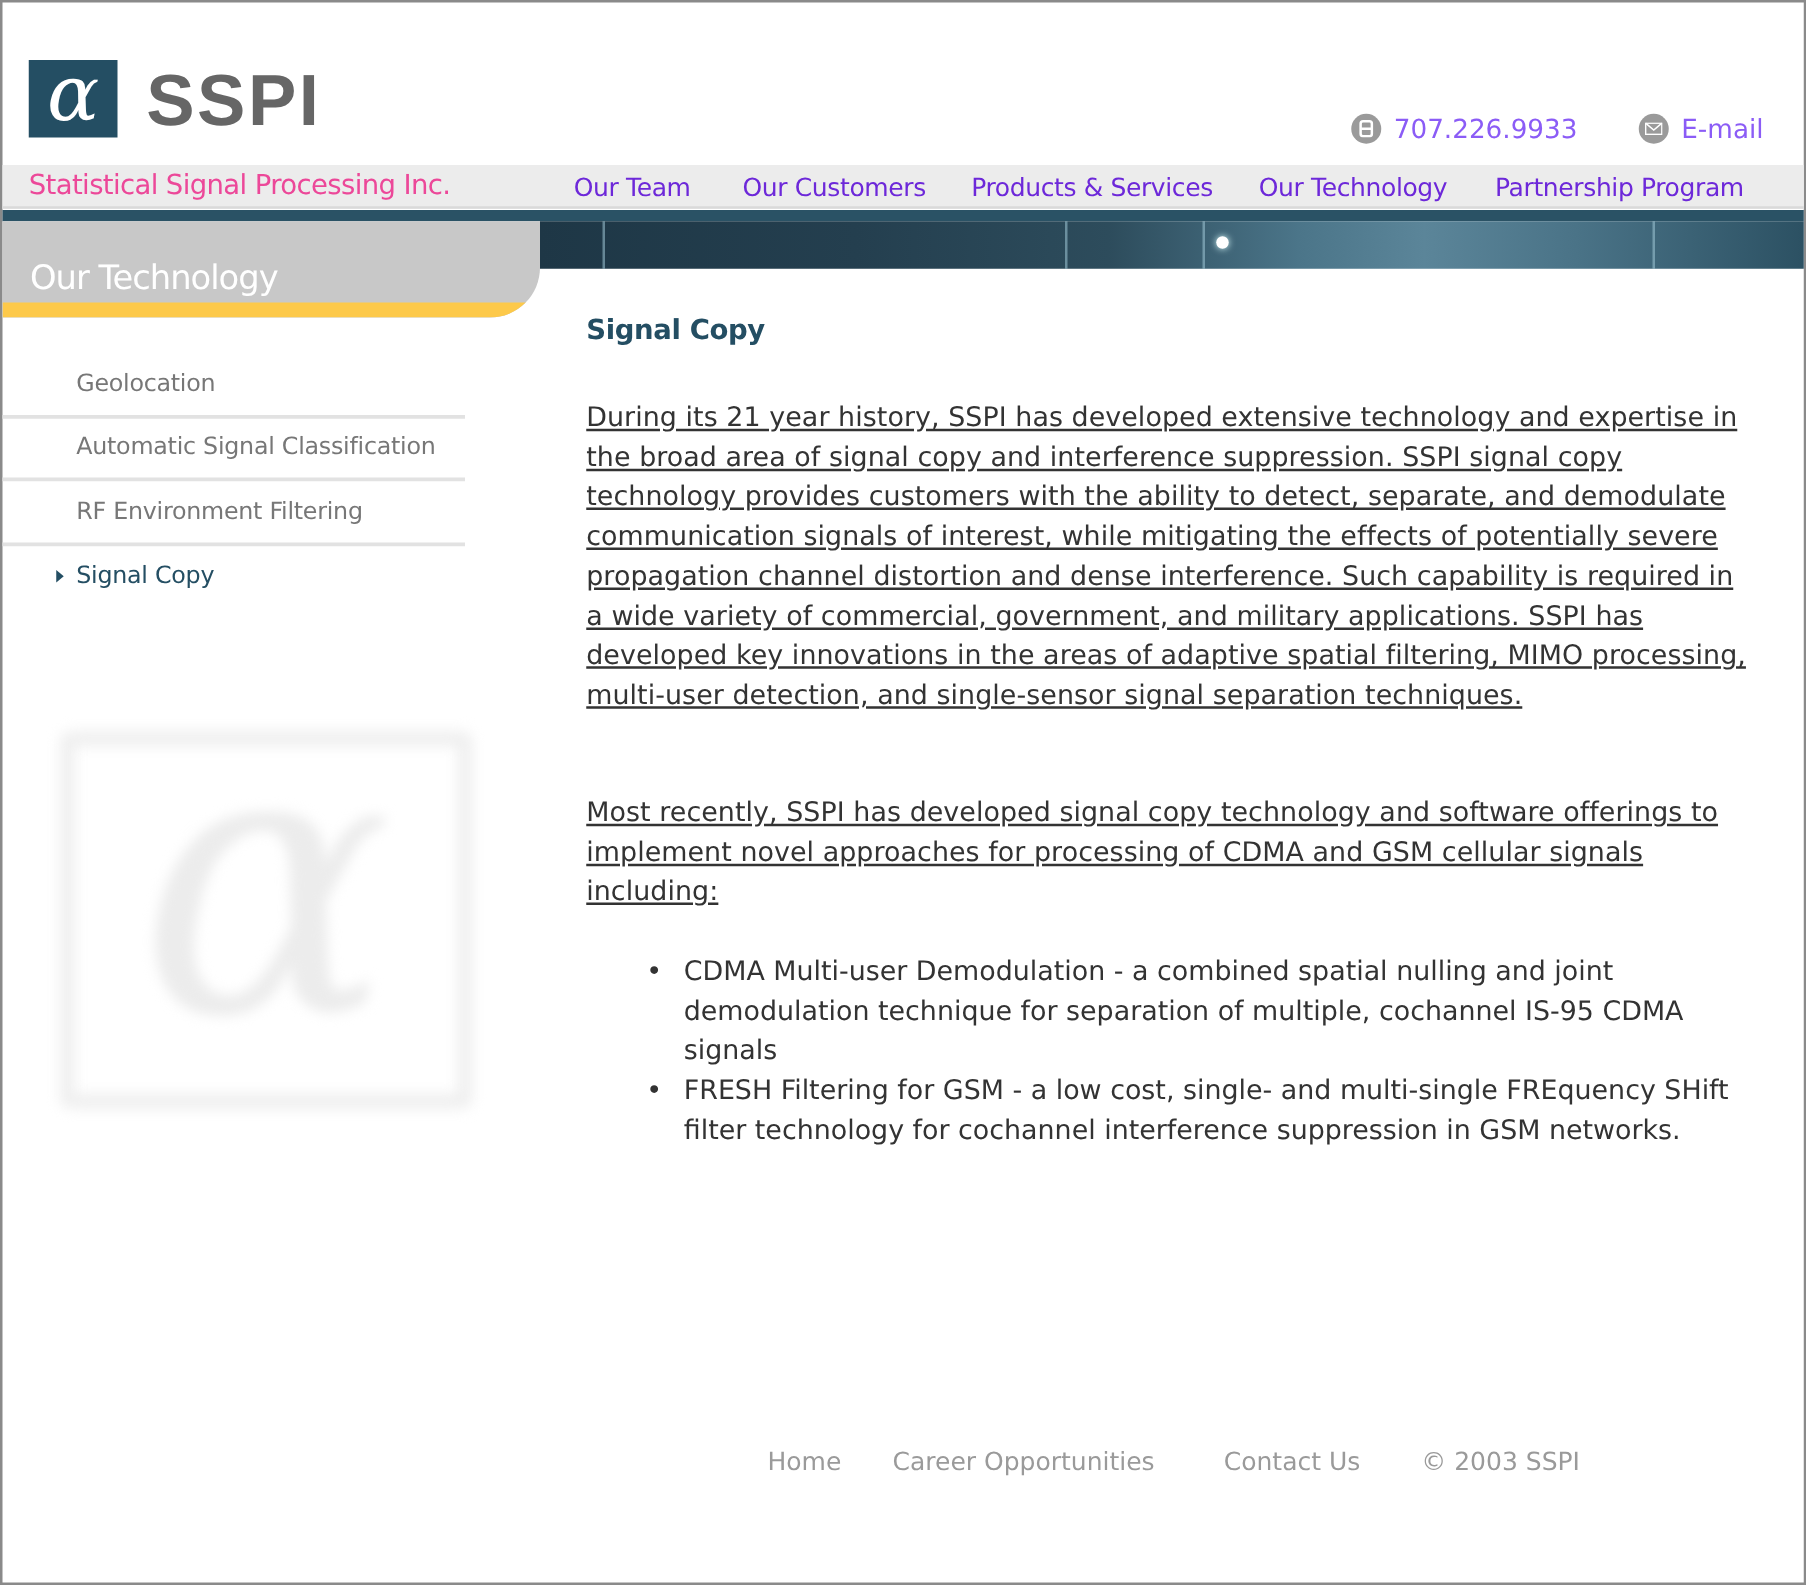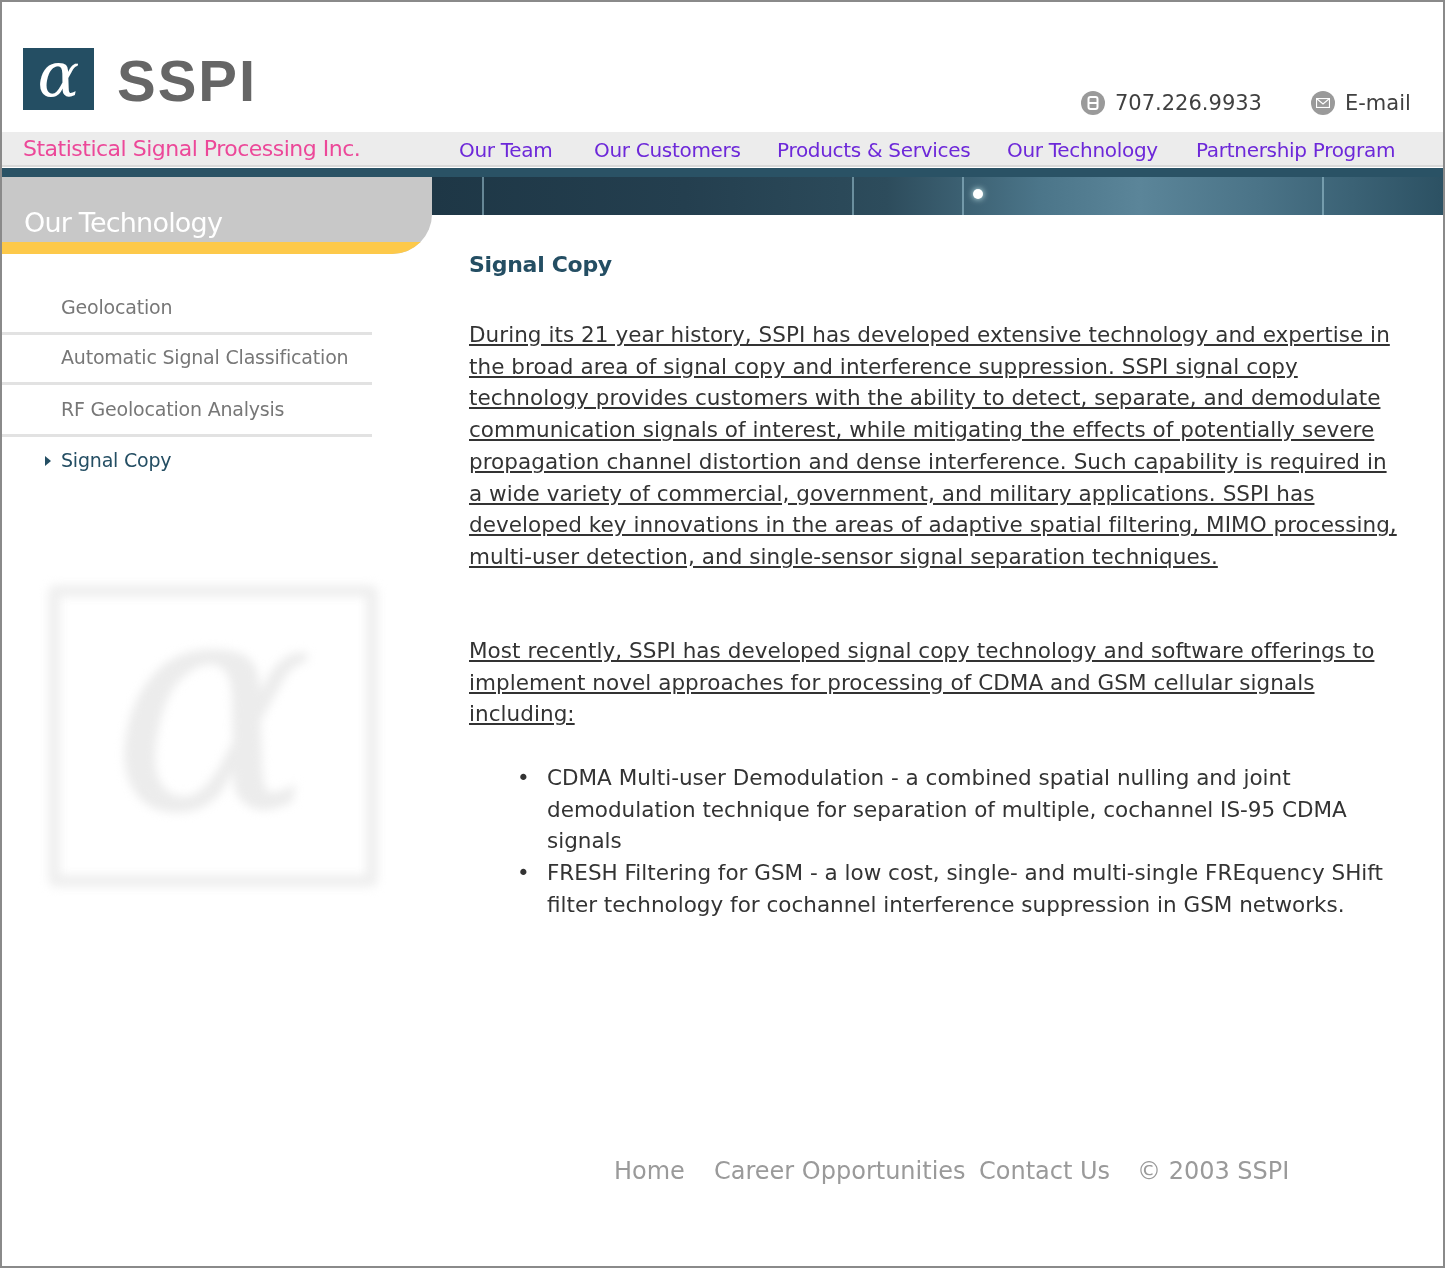--- a/index.html
+++ b/index.html
@@ -5,21 +5,21 @@
   * { box-sizing: border-box; margin: 0; padding: 0; }
   html, body { width: 1445px; height: 1268px; background: #ffffff; overflow: hidden; }
   body { font-family: "DejaVu Sans", sans-serif; position: relative; }
   .frame { position: absolute; left: 0; top: 0; width: 1445px; height: 1268px; border: 2px solid #8a8a8a; }
 
   
   .logo-box { position: absolute; left: 23px; top: 48px; width: 71px; height: 62px; background: #244e63; display: flex; align-items: center; justify-content: center; }
   .logo-alpha { font-family: "DejaVu Serif", serif; color: #fff; font-size: 62px; line-height: 1; margin-top: -8px; font-style: italic; }
   .logo-text { position: absolute; left: 117px; top: 50px; font-family: "Liberation Sans", sans-serif; font-weight: bold; font-size: 58px; color: #666666; letter-spacing: 2px; line-height: 62px; }
 
-  .contact { position: absolute; top: 91px; display: flex; align-items: center; gap: 10px; color: #404040; font-family: "DejaVu Sans", sans-serif; font-size: 21px; }
+  .contact { position: absolute; top: 91px; display: flex; align-items: center; gap: 10px; color: #8b5cf6; font-family: "DejaVu Sans", sans-serif; font-size: 21px; }
   .contact.phone { left: 1081px; }
   .contact.email { left: 1311px; }
   .circ { width: 24px; height: 24px; border-radius: 50%; background: #9a9a9a; color: #fff; font-size: 12px; display: flex; align-items: center; justify-content: center; }
 
   
   .navbar { position: absolute; left: 2px; top: 132px; width: 1441px; height: 35px; background: #ececec; border-bottom: 2px solid #d9d9d9; }
   .company { position: absolute; left: 23px; top: 136px; font-family: "DejaVu Sans", sans-serif; font-size: 22px; color: #ec4899; letter-spacing: -0.5px; }
   .nav { position: absolute; top: 138px; font-size: 20px; color: #6d28d9; font-family: "DejaVu Sans", sans-serif; letter-spacing: -0.3px; cursor: pointer; }
 
   
@@ -45,21 +45,21 @@
   .watermark span { font-family: "DejaVu Serif", serif; font-style: italic; font-size: 300px; color: #ececec; line-height: 1; margin-top: -60px; }
 
   
   .content-title { position: absolute; left: 469px; top: 252px; font-size: 22px; font-weight: bold; color: #244e63; font-family: "DejaVu Sans", sans-serif; letter-spacing: -0.3px; }
   .para { position: absolute; left: 469px; width: 935px; font-size: 21.5px; line-height: 31.7px; color: #333; font-family: "DejaVu Sans", sans-serif; letter-spacing: 0.05px; text-decoration: underline; }
   .bullets { position: absolute; left: 547px; top: 762px; width: 850px; list-style: none; }
   .bullets li { position: relative; font-size: 21.5px; line-height: 31.7px; color: #333; font-family: "DejaVu Sans", sans-serif; }
   .bullets li::before { content: "•"; position: absolute; left: -30px; top: 0; color: #333; }
 
   
-  .footer-link { position: absolute; top: 1157px; font-size: 24px; color: #9a9a9a; font-family: "DejaVu Sans", sans-serif; }
+  .footer-link { position: absolute; top: 1157px; font-size: 20px; color: #9a9a9a; font-family: "DejaVu Sans", sans-serif; }
 </style>
 </head>
 <body>
 
 <div class="frame"></div>
 
 <div class="logo-box">
   <span class="logo-alpha">α</span>
 </div>
 <div class="logo-text">SSPI</div>
@@ -105,21 +105,21 @@
   <div class="section-title">Our Technology</div>
 </div>
 
 <div class="side-item" style="top:283px;">
   <span class="lbl">Geolocation</span>
 </div>
 <div class="side-item" style="top:333px;">
   <span class="lbl">Automatic Signal Classification</span>
 </div>
 <div class="side-item" style="top:385px;">
-  <span class="lbl">RF Geolocation Analysis</span>
+  <span class="lbl">RF Environment Filtering</span>
 </div>
 <div class="side-item active" style="top:436px;">
   <span class="arrow"></span>
   <span class="lbl">Signal Copy</span>
 </div>
 
 <div class="watermark">
   <span>α</span>
 </div>
 

